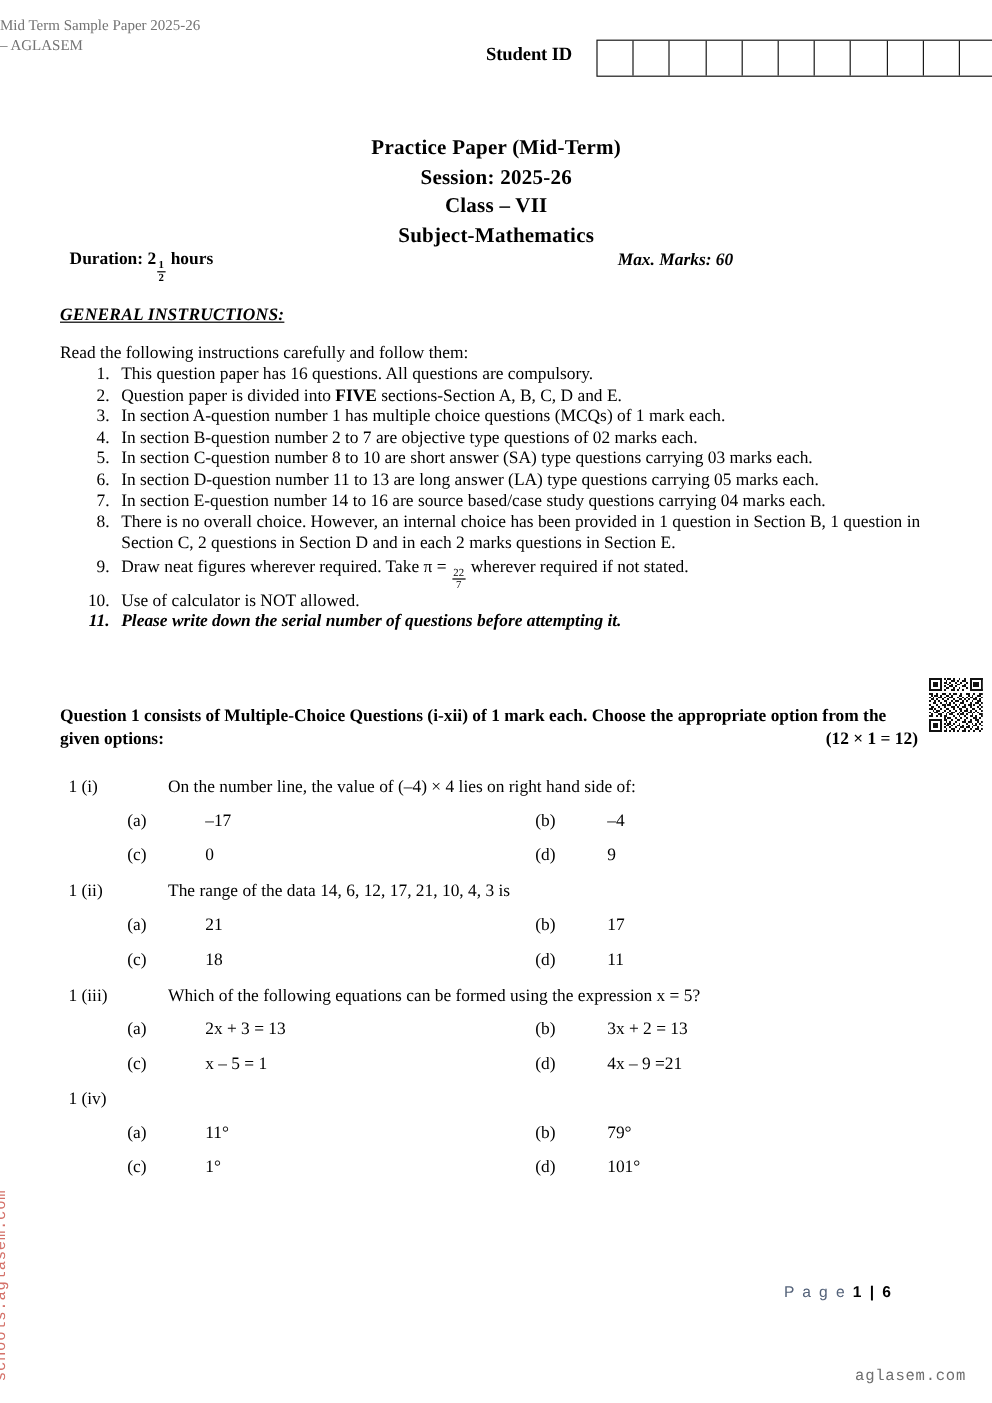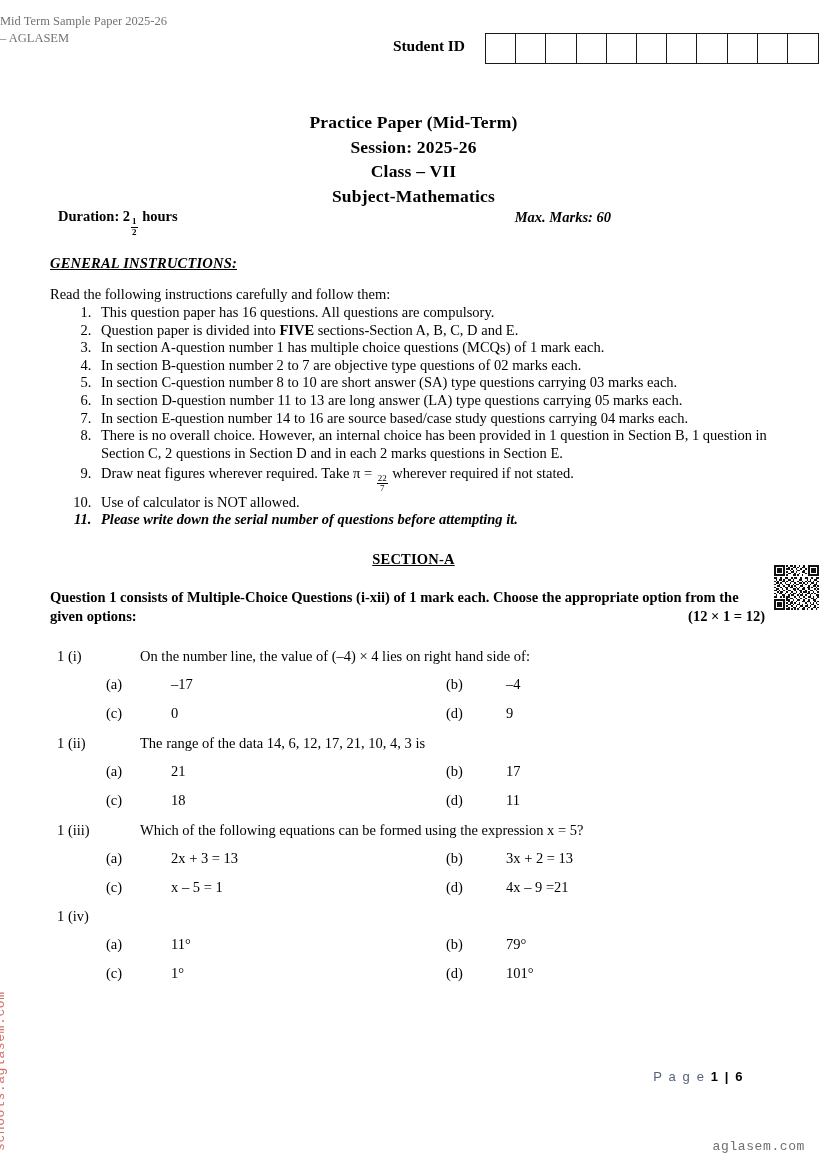--- a/index.html
+++ b/index.html
@@ -31,21 +31,21 @@
     line-height: 17px;
     color: #737373;
     white-space: pre-line;
     z-index: 3;
     pointer-events: none;
   }
 
   
   .student-id-row {
     position: absolute;
-    left: 0;
+    left: 12px;
     top: 33px;
     width: 759px;
     height: 32px;
     z-index: 2;
   }
   .student-id-label {
     position: absolute;
     left: 393px;
     top: 4px;
     font-weight: bold;
@@ -313,21 +313,20 @@
         <li>There is no overall choice. However, an internal choice has been provided in 1 question in Section B, 1 question in Section C, 2 questions in Section D and in each 2 marks questions in Section E.</li>
         <li class="tall">Draw neat figures wherever required. Take π = <span class="frac">
             <span class="num">22</span>
             <span class="den">7</span>
           </span> wherever required if not stated.</li>
         <li>Use of calculator is NOT allowed.</li>
         <li class="bold-item">Please write down the serial number of questions before attempting it.</li>
       </ol>
   </div>
 
-  <div class="section-title">SECTION-A</div>
 
   <div class="q1-intro">
     <span>Question 1 consists of Multiple-Choice Questions (i-xii) of 1 mark each. Choose the appropriate option from the given options:</span>
     <span class="q1-marks">(12 × 1 = 12)</span>
   </div>
 
   <div class="qr-code">
     <svg viewBox="0 0 29 29" width="45" height="45" shape-rendering="crispEdges" aria-hidden="true">
       <rect width="29" height="29" fill="#ffffff"></rect>
       <g fill="#111111">

